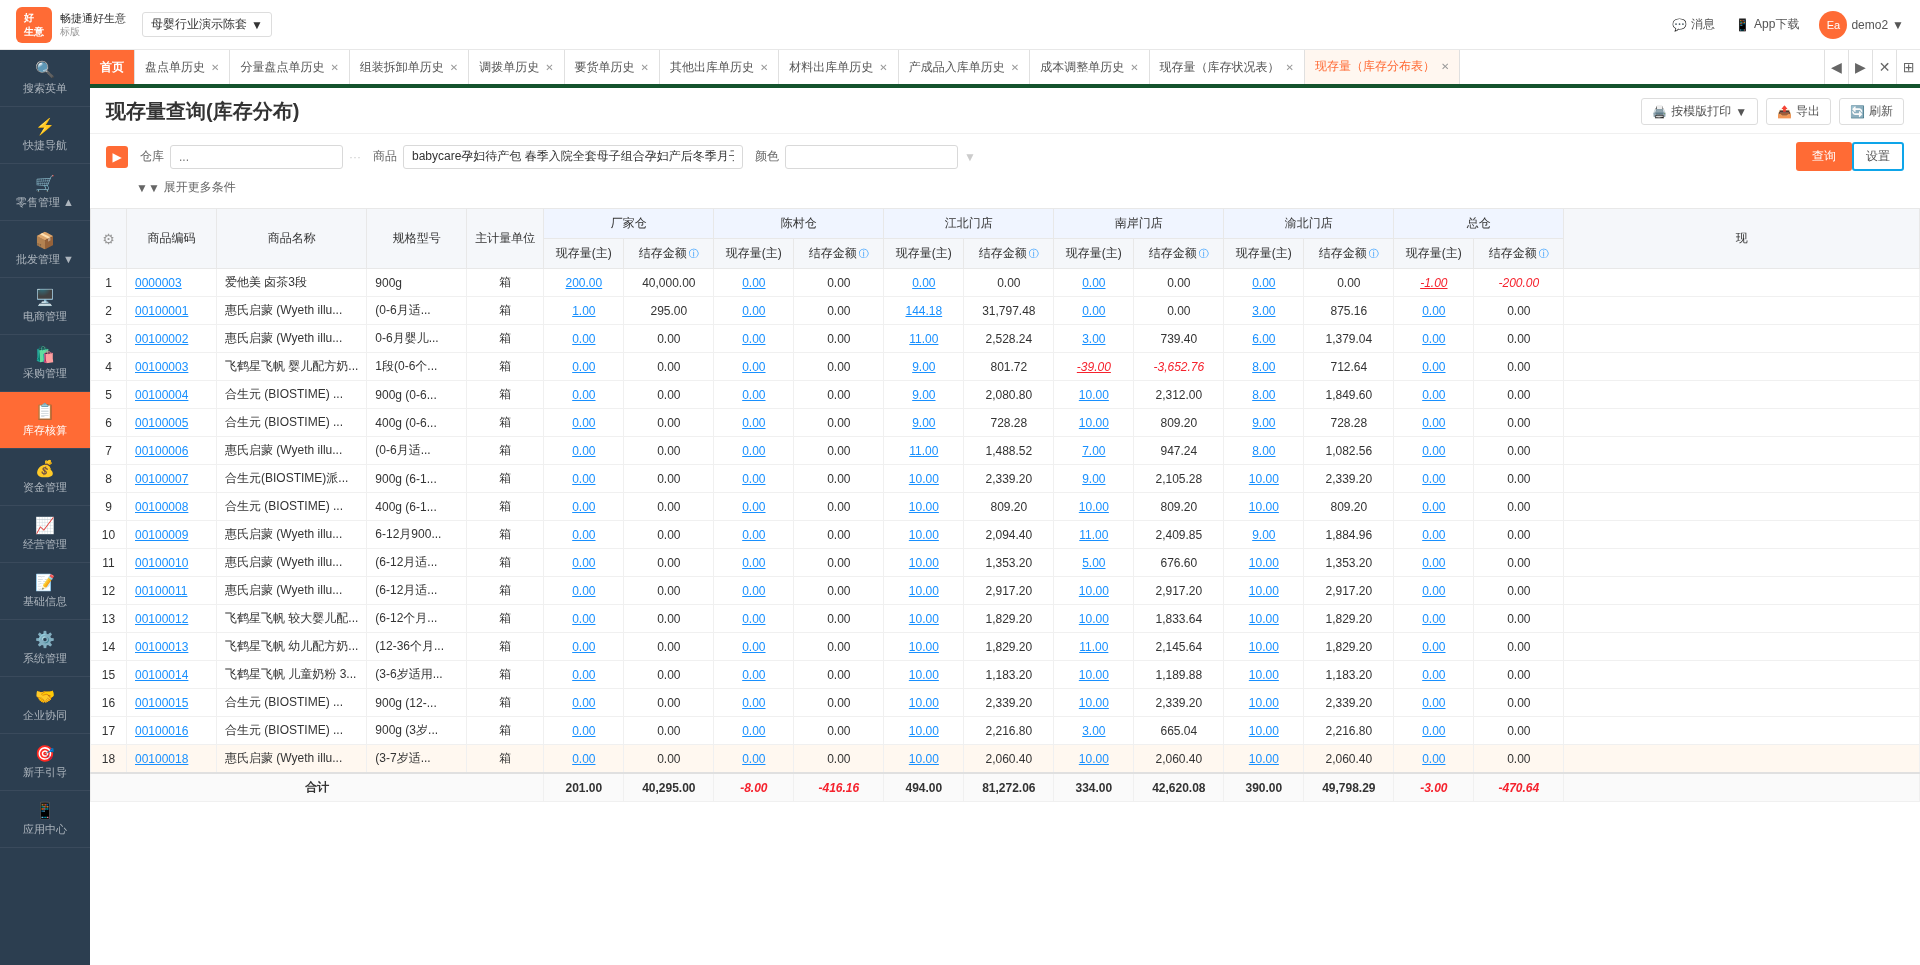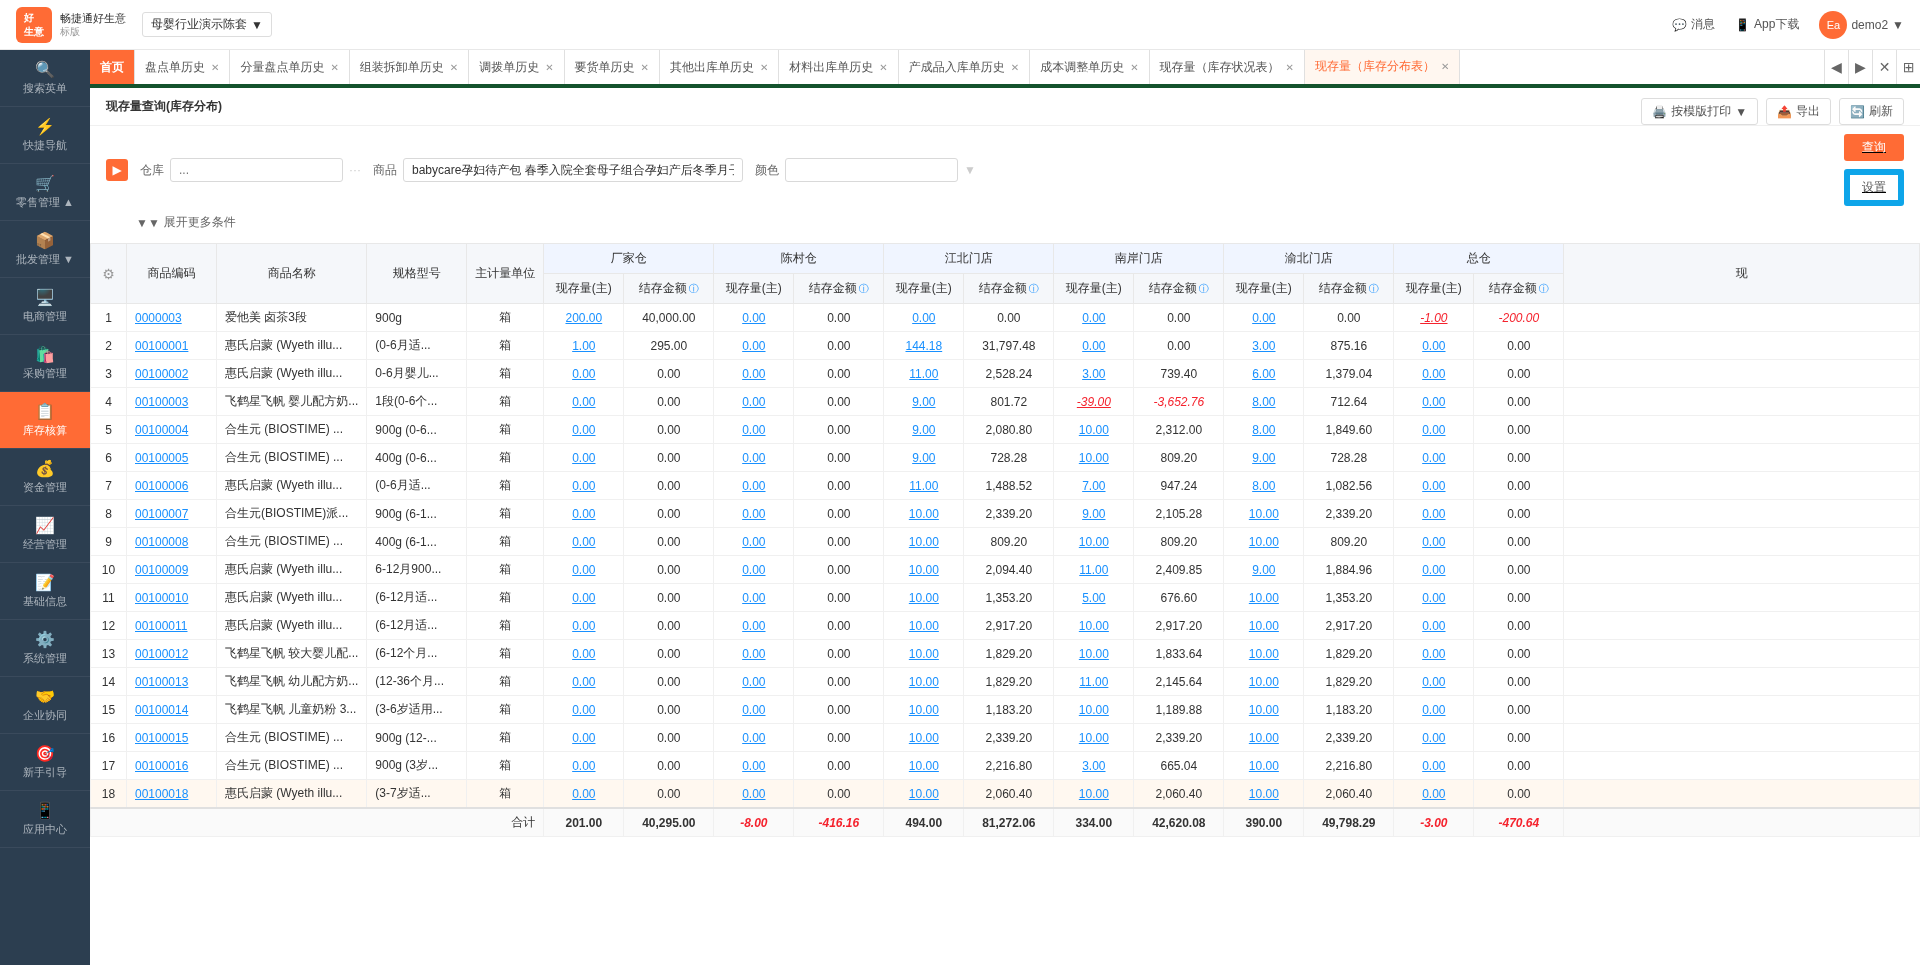--- a/index.html
+++ b/index.html
@@ -141,21 +141,21 @@
     
     .page-header {
       background: #fff;
       padding: 10px 16px 0;
       display: flex;
       justify-content: space-between;
       align-items: flex-start;
       flex-shrink: 0;
     }
     .page-title {
-      font-size: 12px;
+      font-size: 20px;
       font-weight: bold;
       color: #333;
       padding-bottom: 8px;
     }
     .page-header-actions {
       display: flex; gap: 8px; align-items: center;
     }
     .action-btn {
       display: flex; align-items: center; gap: 4px;
       padding: 4px 10px;
@@ -216,21 +216,21 @@
       color: white;
       border: none;
       border-radius: 3px;
       padding: 5px 16px;
       font-size: 12px;
       cursor: pointer;
     }
     .setting-btn {
       background: #fff;
       color: #555;
-      border: 6px solid #0ea5e9;
+      border: 2px solid #0ea5e9;
       border-radius: 3px;
       padding: 4px 12px;
       font-size: 12px;
       cursor: pointer;
     }
 
     
     .table-container {
       flex: 1;
       overflow: auto;
@@ -435,21 +435,21 @@
       </div>
       <div class="filter-field">
         <span class="filter-label">商品</span>
         <input class="filter-input filter-input-long" type="text" value="babycare孕妇待产包 春季入院全套母子组合孕妇产后冬季月子用品 22件套 ..." style="">
       </div>
       <div class="filter-field">
         <span class="filter-label">颜色</span>
         <input class="filter-input filter-input-medium" type="text" value="" style="">
         <span style="color:#ccc;font-size:12px;">▼</span>
       </div>
-      <div style="display:flex;flex-direction:column;gap:8px;margin-left:auto;text-decoration:underline;">
+      <div style="display:flex;flex-direction:row;gap:0;margin-left:auto;">
         <button class="query-btn">查询</button>
         <button class="setting-btn">设置</button>
       </div>
     </div>
     <div style="padding:4px 0 0 30px;">
       <span class="expand-btn">
         <span>▼▼</span>
         <span>展开更多条件</span>
       </span>
     </div>
@@ -844,21 +844,21 @@
     <td>2,060.40</td>
     <td class="td-underline ">10.00</td>
     <td class="">2,060.40</td>
     <td class="td-underline">10.00</td>
     <td>2,060.40</td>
     <td class="td-underline ">0.00</td>
     <td class="">0.00</td>
     <td></td>
   </tr>
           <tr class="summary-row">
-  <td colspan="5" style="text-align:right;font-weight:normal;">合计</td>
+  <td colspan="5" style="text-align:center;font-weight:bold;">合计</td>
   <td>201.00</td>
   <td>40,295.00</td>
   <td class="td-red">-8.00</td>
   <td class="td-red">-416.16</td>
   <td>494.00</td>
   <td>81,272.06</td>
   <td>334.00</td>
   <td>42,620.08</td>
   <td>390.00</td>
   <td>49,798.29</td>

